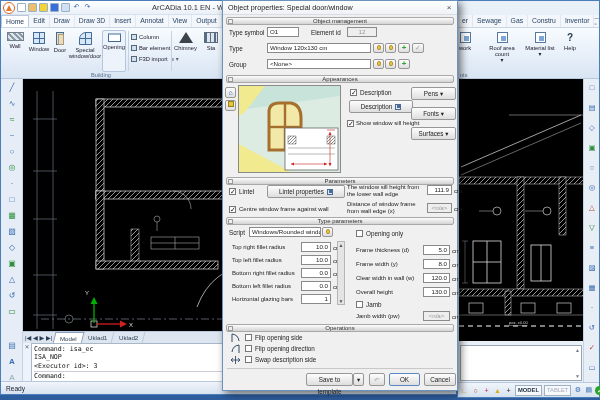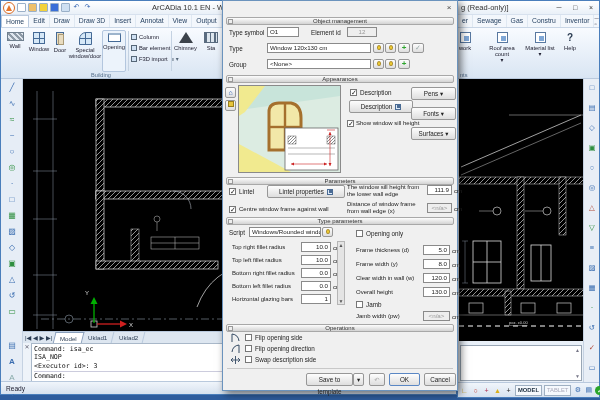--- a/index.html
+++ b/index.html
@@ -290,26 +290,20 @@
         <div class="cmdprompt">Command:</div>
       </div>
     </div>
 
     <div class="sbar" style="left:0;right:0;bottom:0">
       <span style="padding-left:5px">Ready</span>
     </div>
   </div>
 
   <div class="win" style="left:457px;top:0;width:143px;height:398px">
-    <div class="tbar">
-      <span class="ttl" style="padding-left:3px;flex:1">g (Read-only)]</span>
-      <span class="wbtn">─</span>
-      <span class="wbtn">□</span>
-      <span class="wbtn">×</span>
-    </div>
     <div class="rtabs">
       <span class="rtab">er</span>
       <span class="rtab">Sewage</span>
       <span class="rtab">Gas</span>
       <span class="rtab">Constru</span>
       <span class="rtab">Inventor</span>
       <span style="margin-left:auto;padding-right:2px;font-size:6px;color:#556">─ ▫ ×</span>
     </div>
     <div class="ribbon">
       <div class="bigbtn" style="left:-8px;width:30px">
@@ -407,20 +401,21 @@
       <span class="stico" style="color:#222">+</span>
       <span class="modelbox">MODEL</span>
       <span class="modelbox off">TABLET</span>
       <span class="stico" style="color:#3a6db0">⚙</span>
       <span class="stico" style="color:#3a6db0">▤</span>
       <span class="gchk">✓</span>
     </div>
   </div>
 
   <div class="dlg">
+    <div class="dlgtit">Object properties: Special door/window</div>
     <div class="dlgx">×</div>
 
     <div class="sech" style="top:16px"><span class="sbx"></span><span>Object management</span></div>
     <span class="lbl" style="left:6px;top:28px">Type symbol</span>
     <div class="inp" style="left:44px;top:26px;width:32px">O1</div>
     <span class="lbl" style="left:88px;top:28px">Element id</span>
     <div class="inp dis" style="left:124px;top:26px;width:30px">12</div>
     <span class="lbl" style="left:6px;top:44px">Type</span>
     <div class="inp" style="left:44px;top:42px;width:104px">Window 120x130 cm</div>
     <div class="btn" style="left:150px;top:42px;width:11px;height:10px"><span class="bulb"></span></div>

